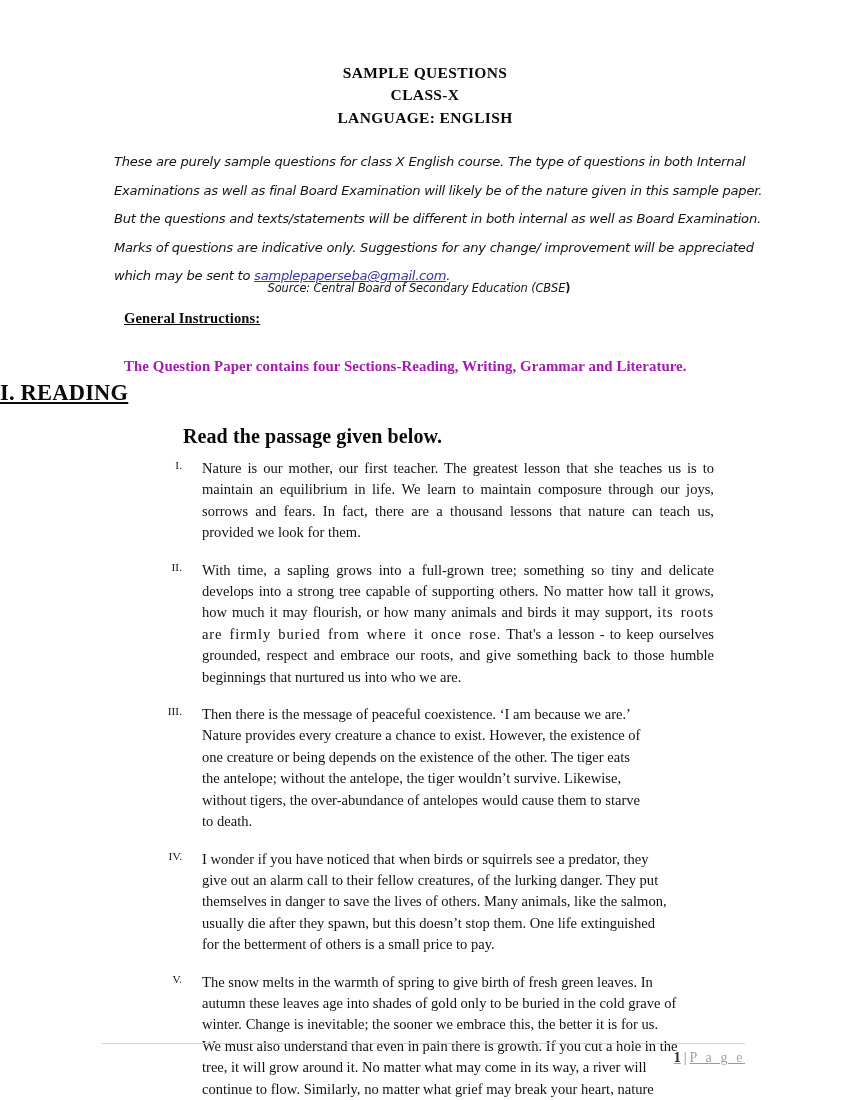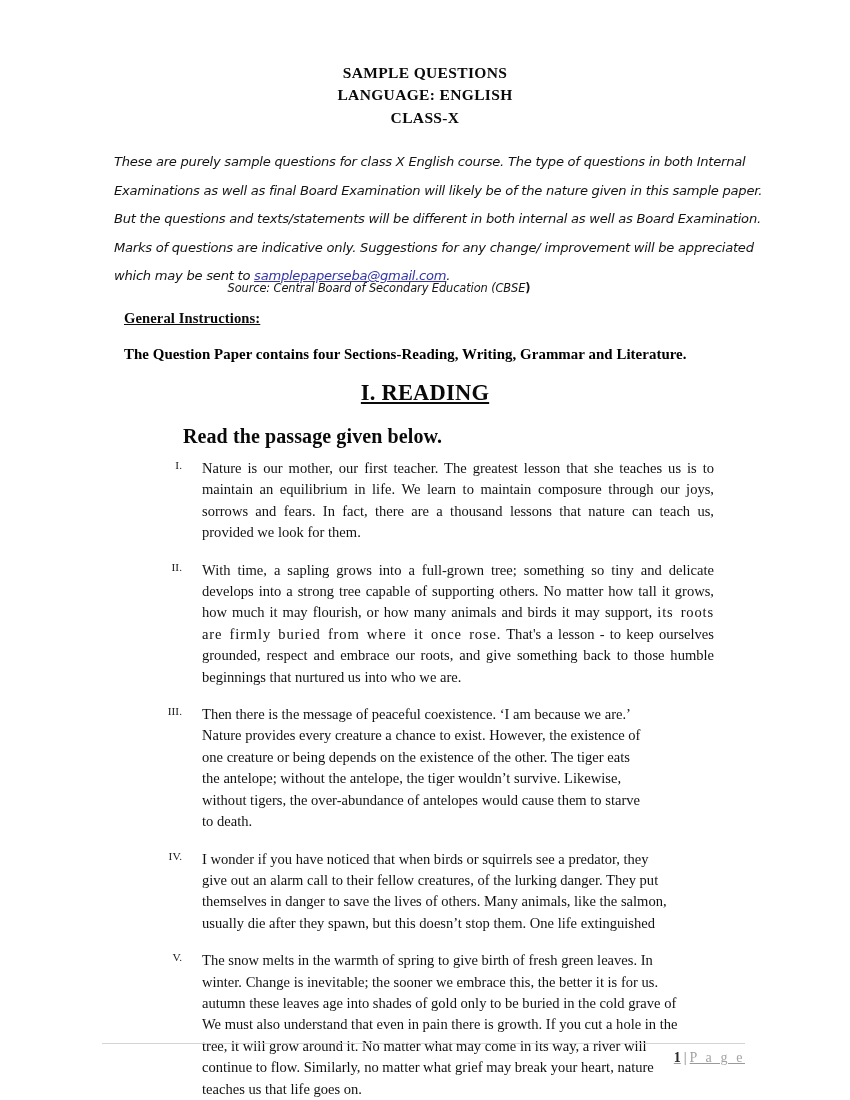--- a/index.html
+++ b/index.html
@@ -66,20 +66,21 @@
     position: absolute;
     left: 0;
     top: 281px;
     width: 758px;
     text-align: center;
     font-family: "DejaVu Sans", sans-serif;
     font-style: italic;
     font-size: 11.4px;
     letter-spacing: -0.1px;
     color: #151515;
+    padding-left: 40px;
   }
   .source-line .paren-bold {
     font-weight: bold;
     font-style: normal;
   }
 
   
   .gen-instructions {
     position: absolute;
     left: 124px;
@@ -87,35 +88,35 @@
     font-family: "Liberation Serif", serif;
     font-weight: bold;
     font-size: 14.6px;
     text-decoration: underline;
     letter-spacing: 0.1px;
     color: #0a0a0a;
   }
   .sections-line {
     position: absolute;
     left: 124px;
-    top: 346px;
+    top: 358px;
     font-family: "Liberation Serif", serif;
     font-weight: bold;
     font-size: 14.9px;
     letter-spacing: 0.05px;
-    color: #000000;
+    color: #a21caf;
   }
 
   
   .reading-heading {
     position: absolute;
     left: 0;
     top: 380px;
     width: 850px;
-    text-align: center;
+    text-align: left;
     font-family: "Liberation Serif", serif;
     font-weight: bold;
     font-size: 22.5px;
     letter-spacing: 0.2px;
     color: #0a0a0a;
   }
   .reading-heading span {
     text-decoration: underline;
     text-underline-offset: 2px;
   }
@@ -204,22 +205,22 @@
     color: #a3a3a3;
   }
 </style>
 </head>
 <body>
 
 <div class="page">
 
   <div class="title-block">
     <div class="title-line">SAMPLE QUESTIONS</div>
+    <div class="title-line">CLASS-X</div>
     <div class="title-line">LANGUAGE: ENGLISH</div>
-    <div class="title-line">CLASS-X</div>
   </div>
 
   <div class="intro-block">
     <div class="intro-line">These are purely sample questions for class X English course. The type of questions in both Internal</div>
     <div class="intro-line">Examinations as well as final Board Examination will likely be of the nature given in this sample paper.</div>
     <div class="intro-line">But the questions and texts/statements will be different in both internal as well as Board Examination.</div>
     <div class="intro-line">Marks of questions are indicative only. Suggestions for any change/ improvement will be appreciated</div>
     <div class="intro-line"><span>which may be sent to </span><a class="link" href="#">samplepaperseba@gmail.com</a><span>.</span></div>
   </div>
 
@@ -256,29 +257,30 @@
       </div>
     </div>
 
     <div class="passage-item">
       <div class="marker">IV.</div>
       <div class="passage-text ragged">
         <div>I wonder if you have noticed that when birds or squirrels see a predator, they</div>
         <div>give out an alarm call to their fellow creatures, of the lurking danger. They put</div>
         <div>themselves in danger to save the lives of others. Many animals, like the salmon,</div>
         <div>usually die after they spawn, but this doesn’t stop them. One life extinguished</div>
+        <div>for the betterment of others is a small price to pay.</div>
       </div>
     </div>
 
     <div class="passage-item">
       <div class="marker">V.</div>
       <div class="passage-text ragged">
         <div>The snow melts in the warmth of spring to give birth of fresh green leaves. In</div>
+        <div>autumn these leaves age into shades of gold only to be buried in the cold grave of</div>
         <div>winter. Change is inevitable; the sooner we embrace this, the better it is for us.</div>
-        <div>autumn these leaves age into shades of gold only to be buried in the cold grave of</div>
         <div>We must also understand that even in pain there is growth. If you cut a hole in the</div>
         <div>tree, it will grow around it. No matter what may come in its way, a river will</div>
         <div>continue to flow. Similarly, no matter what grief may break your heart, nature</div>
         <div>teaches us that life goes on.</div>
       </div>
     </div>
 
   </div>
 
   <div class="footer-rule"></div>

